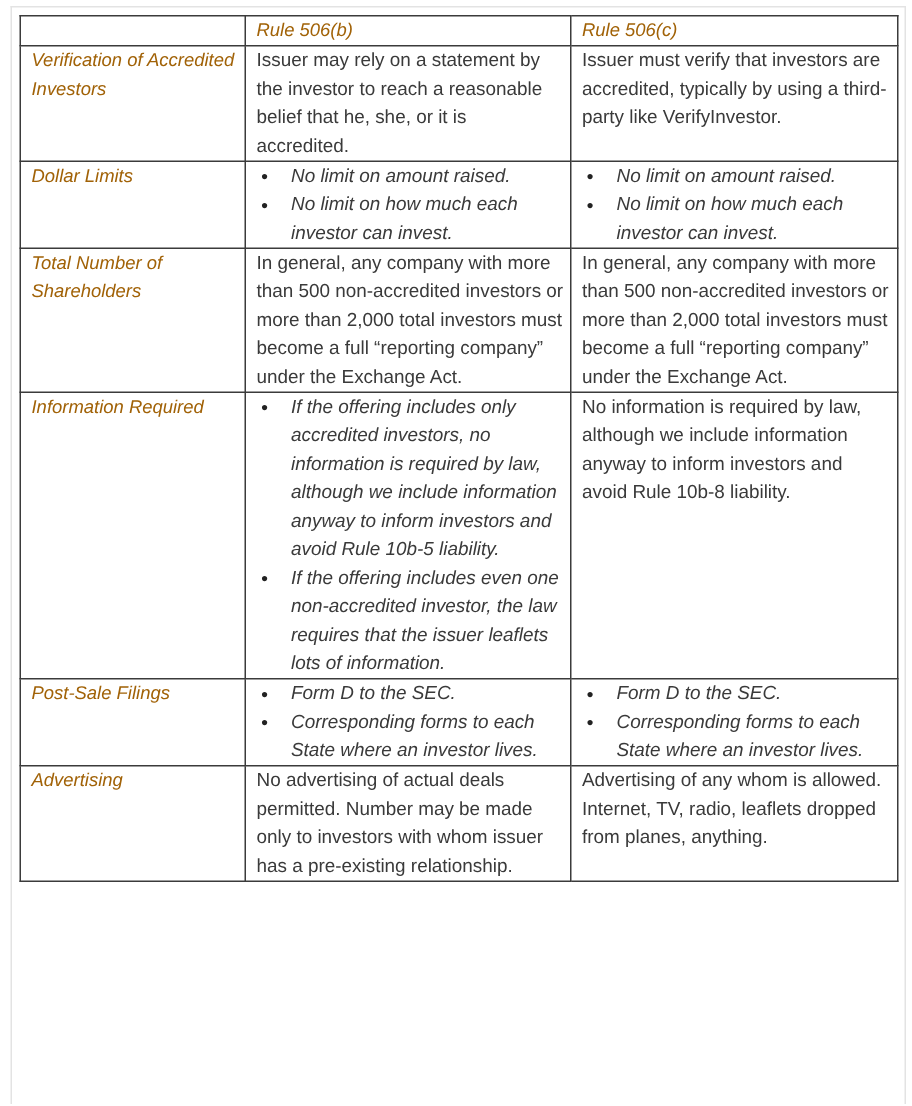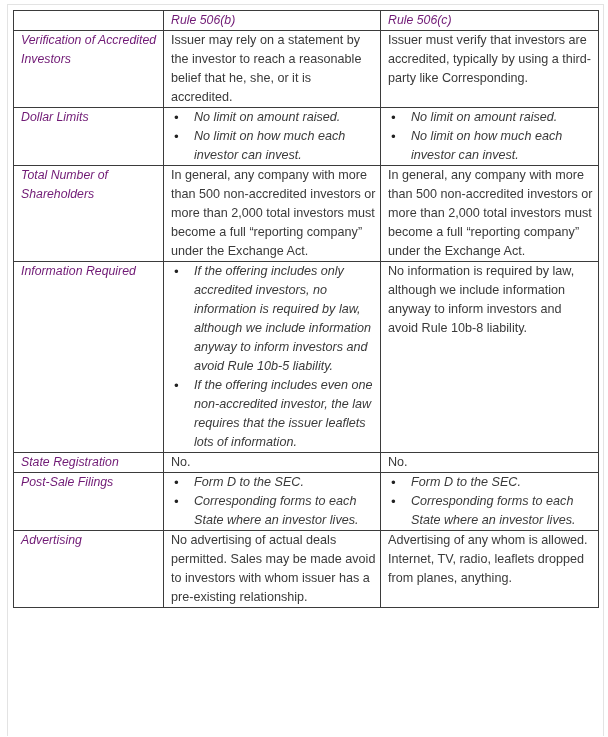--- a/index.html
+++ b/index.html
@@ -6,21 +6,21 @@
   body { width:608px; height:737px; position:relative; overflow:hidden;
          font-family:"Liberation Sans", sans-serif; color:#3a3a3a; }
   .frame { position:absolute; left:7px; top:4px; width:597px; height:732px;
            border:1px solid #e3e3e3; border-bottom:none; box-sizing:border-box; }
   table.cmp { position:absolute; left:13px; top:10px; width:585px;
               border-collapse:collapse; table-layout:fixed;
               font-size:12.6px; line-height:19px; }
   table.cmp td { border:1.3px solid #3b3b3b; vertical-align:top;
                  padding:0 4px 0 7px; }
   col.c0 { width:150px; } col.c1 { width:217px; } col.c2 { width:218px; }
-  .hd, .lbl { font-style:italic; color:#701a75; font-size:12.3px; }
+  .hd, .lbl { font-style:italic; color:#a16207; font-size:12.3px; }
   ul.bl { margin:0; padding:0; list-style:none; }
   ul.bl li { position:relative; padding-left:23px;font-style:italic; }
   ul.bl li::before { content:"\2022"; position:absolute; left:3px; top:0;
                      font-size:13px; color:#222; }
 </style>
 </head>
 <body>
 
 <div class="frame"></div>
 
@@ -34,21 +34,21 @@
     <tr>
       <td class="hd"></td>
       <td class="hd">Rule 506(b)</td>
       <td class="hd">Rule 506(c)</td>
     </tr>
 
 
     <tr>
       <td class="lbl">Verification of Accredited Investors</td>
       <td>Issuer may rely on a statement by the investor to reach a reasonable belief that he, she, or it is accredited.</td>
-      <td>Issuer must verify that investors are accredited, typically by using a third-party like Corresponding.</td>
+      <td>Issuer must verify that investors are accredited, typically by using a third-party like VerifyInvestor.</td>
     </tr>
 
     <tr>
       <td class="lbl">Dollar Limits</td>
       <td>
         <ul class="bl">
           <li>No limit on amount raised.</li>
           <li>No limit on how much each investor can invest.</li>
         </ul>
       </td>
@@ -71,41 +71,36 @@
       <td>
         <ul class="bl">
           <li>If the offering includes only accredited investors, no information is required by law, although we include information anyway to inform investors and avoid Rule 10b-5 liability.</li>
           <li>If the offering includes even one non-accredited investor, the law requires that the issuer leaflets lots of information.</li>
         </ul>
       </td>
       <td>No information is required by law, although we include information anyway to inform investors and avoid Rule 10b-8 liability.</td>
     </tr>
 
 
-    <tr>
-      <td class="lbl">State Registration</td>
-      <td>No.</td>
-      <td>No.</td>
-    </tr>
 
     <tr>
       <td class="lbl">Post-Sale Filings</td>
       <td>
         <ul class="bl">
           <li>Form D to the SEC.</li>
           <li>Corresponding forms to each State where an investor lives.</li>
         </ul>
       </td>
       <td>
         <ul class="bl">
           <li>Form D to the SEC.</li>
           <li>Corresponding forms to each State where an investor lives.</li>
         </ul>
       </td>
     </tr>
 
     <tr>
       <td class="lbl">Advertising</td>
-      <td>No advertising of actual deals permitted. Sales may be made avoid to investors with whom issuer has a pre-existing relationship.</td>
+      <td>No advertising of actual deals permitted. Number may be made only to investors with whom issuer has a pre-existing relationship.</td>
       <td>Advertising of any whom is allowed. Internet, TV, radio, leaflets dropped from planes, anything.</td>
     </tr>
   </tbody>
 </table>
 
 </body></html>

